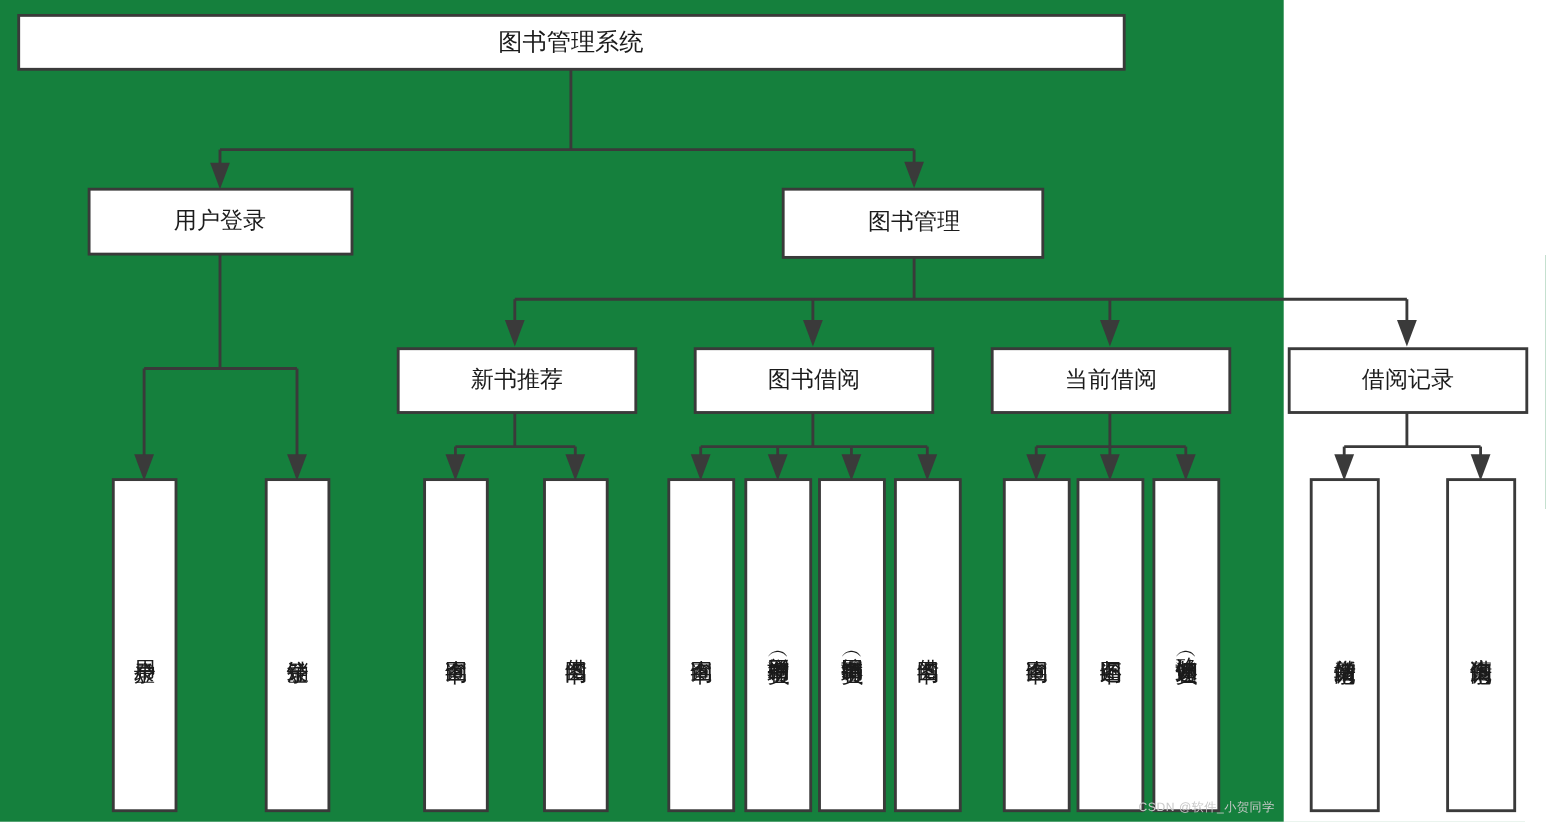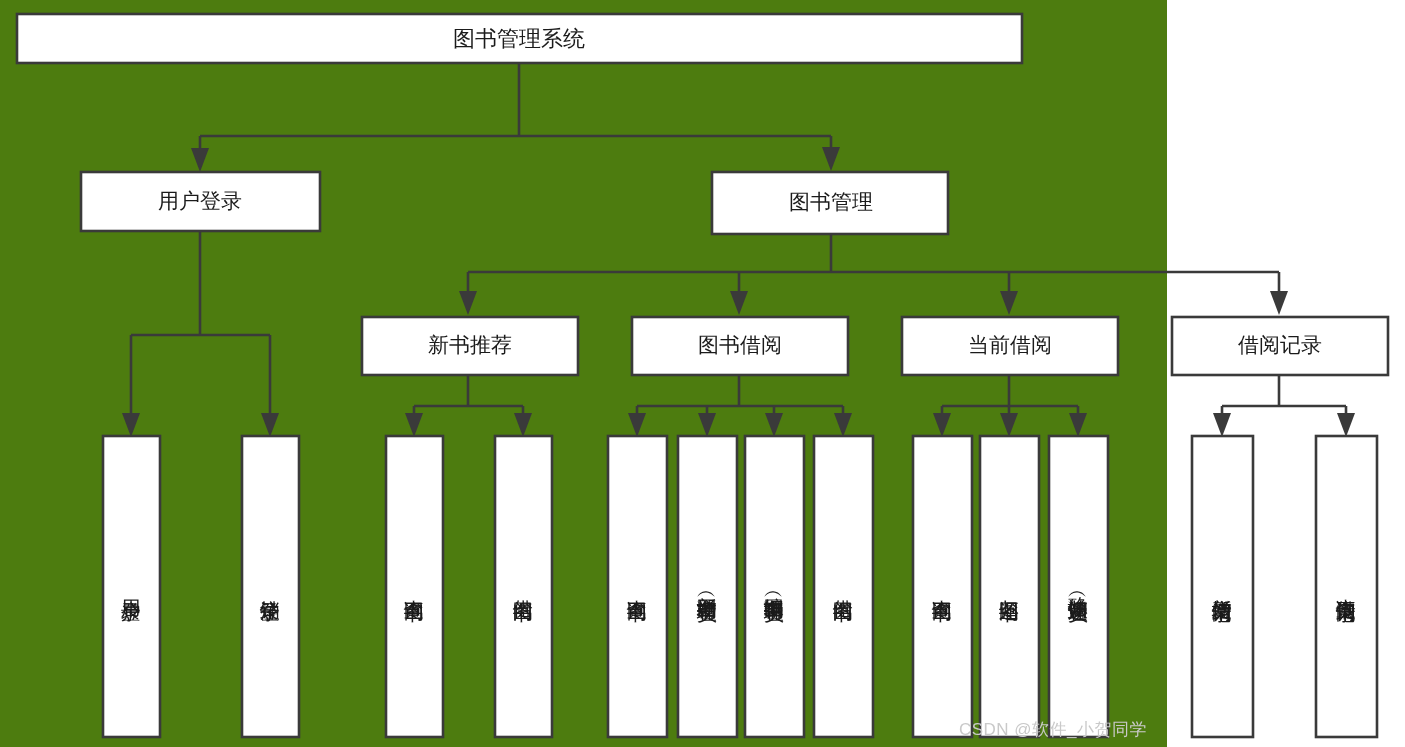--- a/index.html
+++ b/index.html
@@ -10,21 +10,21 @@
   body {
     width: 1405px;
     height: 747px;
     font-family: "Liberation Sans", "DejaVu Sans", sans-serif;
     overflow: hidden;
   }
   #diagram-root {
     position: relative;
     width: 1167px;
     height: 747px;
-    background: #4d7c0f;
+    background: #15803d;
   }
   svg.diagram-svg {
     position: absolute;
     top: 0;
     left: 0;
     width: 1405px;
     height: 747px;
   }
   .node-box {
     fill: #ffffff;
@@ -63,24 +63,24 @@
     color: #1b1b1b;
     writing-mode: vertical-rl;
     text-orientation: upright;
     white-space: nowrap;
     letter-spacing: 1px;
     transform: translate(-50%, -50%);
     pointer-events: none;
   }
   .watermark {
     position: absolute;
-    right: 20px;
+    right: 8px;
     bottom: 6px;
     font-family: "Liberation Sans", "DejaVu Sans", sans-serif;
-    font-size: 17px;
+    font-size: 11px;
     color: #c9c9c9;
     white-space: nowrap;
     letter-spacing: 0.5px;
   }
 </style>
 </head>
 <body>
 
 <div id="diagram-root">
 

